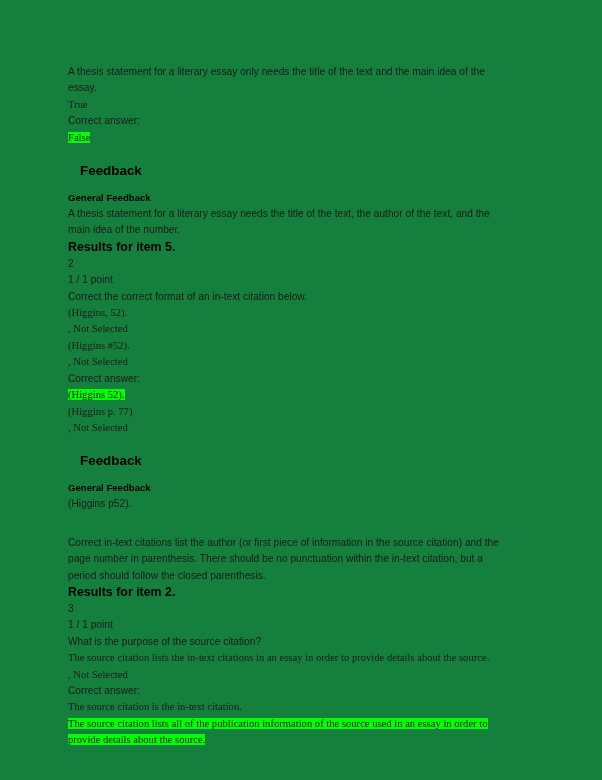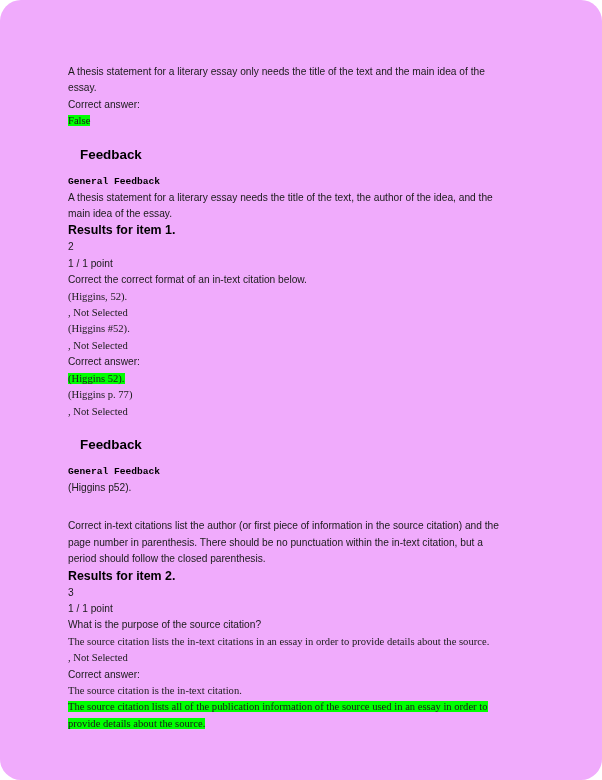--- a/index.html
+++ b/index.html
@@ -12,23 +12,22 @@
     height: 780px;
     overflow: hidden;
     font-family: "Liberation Sans", sans-serif;
     color: #161616;
     -webkit-font-smoothing: antialiased;
   }
   .page {
     position: relative;
     width: 602px;
     height: 780px;
-    background: #f0abfc;
+    background: #15803d;
     box-sizing: border-box;
-    border-radius: 21px;
   }
   .content {
     position: absolute;
     left: 68px;
     top: 64px;
     width: 446px;
   }
 
   
   .sans {
@@ -72,38 +71,39 @@
   }
   .hl {
     background: #00ff00;
     color: #1a1a1a;
     box-decoration-break: clone;
     -webkit-box-decoration-break: clone;
   }
 
   
   .sp-feedback-top { margin-top: 16px; }
-  .sp-feedback-gap { margin-top: 10px; font-family: Liberation Mono, monospace; }
+  .sp-feedback-gap { margin-top: 10px; }
   .sp-blank { height: 22px; }
 </style>
 </head>
 <body>
 
 <div class="page">
   <div class="content">
 
     <p class="sans">A thesis statement for a literary essay only needs the title of the text and the main idea of the essay.</p>
+    <p class="serif">True</p>
     <p class="sans">Correct answer:</p>
     <p class="serif"><span class="hl">False</span></p>
 
     <h2 class="h-feedback sp-feedback-top">Feedback</h2>
     <h3 class="h-general sp-feedback-gap">General Feedback</h3>
-    <p class="sans">A thesis statement for a literary essay needs the title of the text, the author of the idea, and the main idea of the essay.</p>
+    <p class="sans">A thesis statement for a literary essay needs the title of the text, the author of the text, and the main idea of the number.</p>
 
-    <h2 class="h-results">Results for item 1.</h2>
+    <h2 class="h-results">Results for item 5.</h2>
     <p class="sans">2</p>
     <p class="sans">1 / 1 point</p>
     <p class="sans">Correct the correct format of an in-text citation below.</p>
 
     <p class="serif">(Higgins, 52).</p>
     <p class="serif">, Not Selected</p>
     <p class="serif">(Higgins #52).</p>
     <p class="serif">, Not Selected</p>
     <p class="sans">Correct answer:</p>
     <p class="serif"><span class="hl">(Higgins 52).</span></p>

